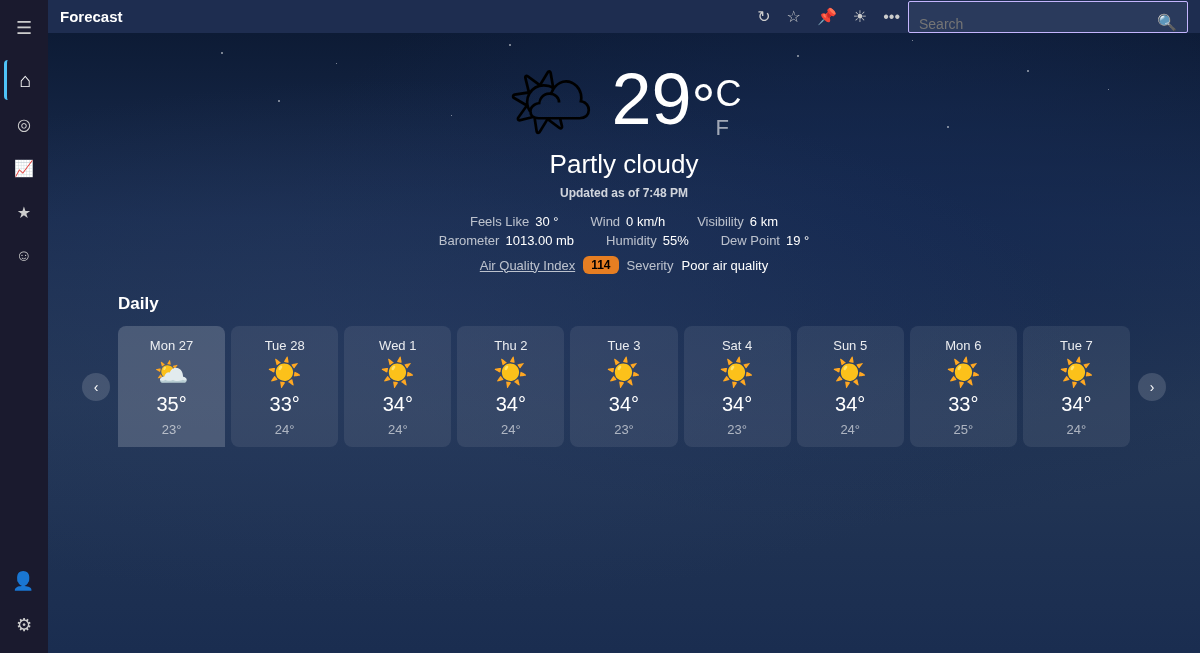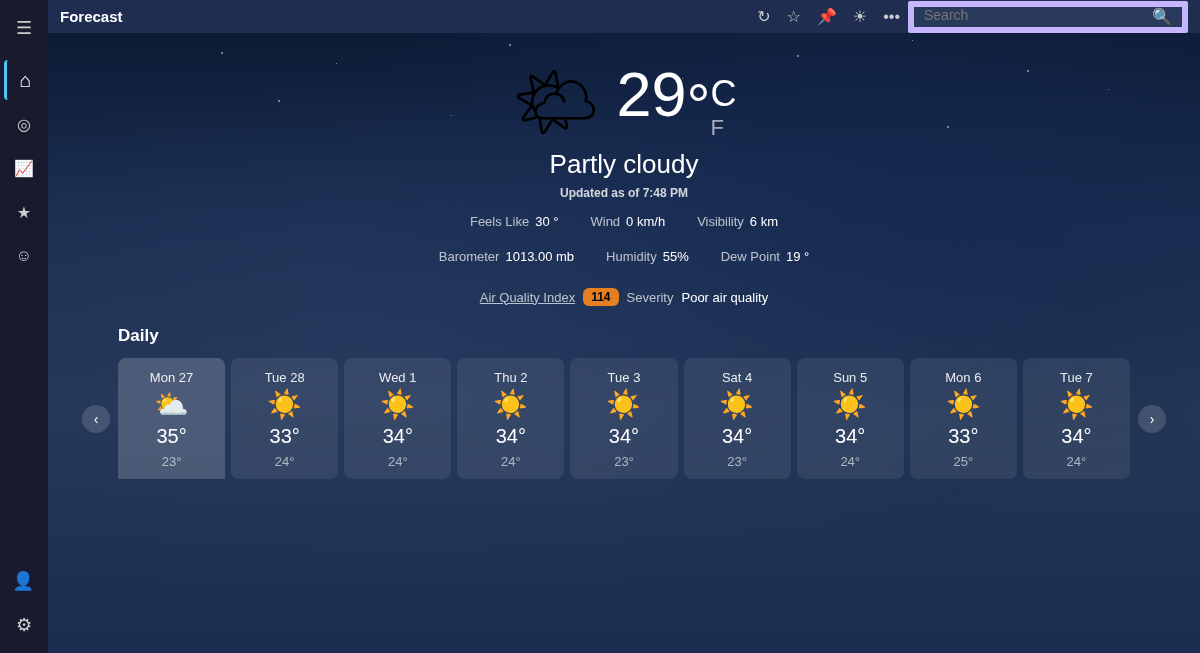--- a/index.html
+++ b/index.html
@@ -81,24 +81,24 @@
     }
     .titlebar-icon {
       color: #ccc;
       font-size: 16px;
       cursor: pointer;
     }
     .search-bar {
       width: 280px;
       height: 32px;
       background: #2a3a5c;
-      border: 6px solid #c4b5fd;
+      border: 1px solid #c4b5fd;
       border-radius: 2px;
       display: flex;
-      align-items: flex-start;
+      align-items: flex-end;
       padding: 0 10px;
       gap: 8px;
     }
     .search-input {
       background: transparent;
       border: none;
       outline: none;
       color: #aaa;
       font-size: 14px;
       flex: 1;
@@ -157,21 +157,21 @@
     .weather-icon-large {
       font-size: 70px;
       line-height: 1;
     }
 
     .temp-display {
       display: flex;
       align-items: flex-start;
     }
     .temp-number {
-      font-size: 63px;
+      font-size: 72px;
       font-weight: 200;
       color: white;
       line-height: 1;
     }
     .temp-unit-group {
       display: flex;
       flex-direction: column;
       margin-top: 10px;
     }
     .temp-c {
@@ -198,21 +198,21 @@
       color: rgba(255,255,255,0.8);
       font-size: 12px;
       font-weight: 600;
       margin-top: 6px;
     }
 
     .weather-details {
       display: flex;
       flex-direction: column;
       align-items: center;
-      gap: 20px;
+      gap: 4px;
       margin-top: 14px;
     }
     .detail-row {
       display: flex;
       gap: 32px;
       color: rgba(255,255,255,0.9);
       font-size: 13px;
     }
     .detail-item {
       display: flex;

